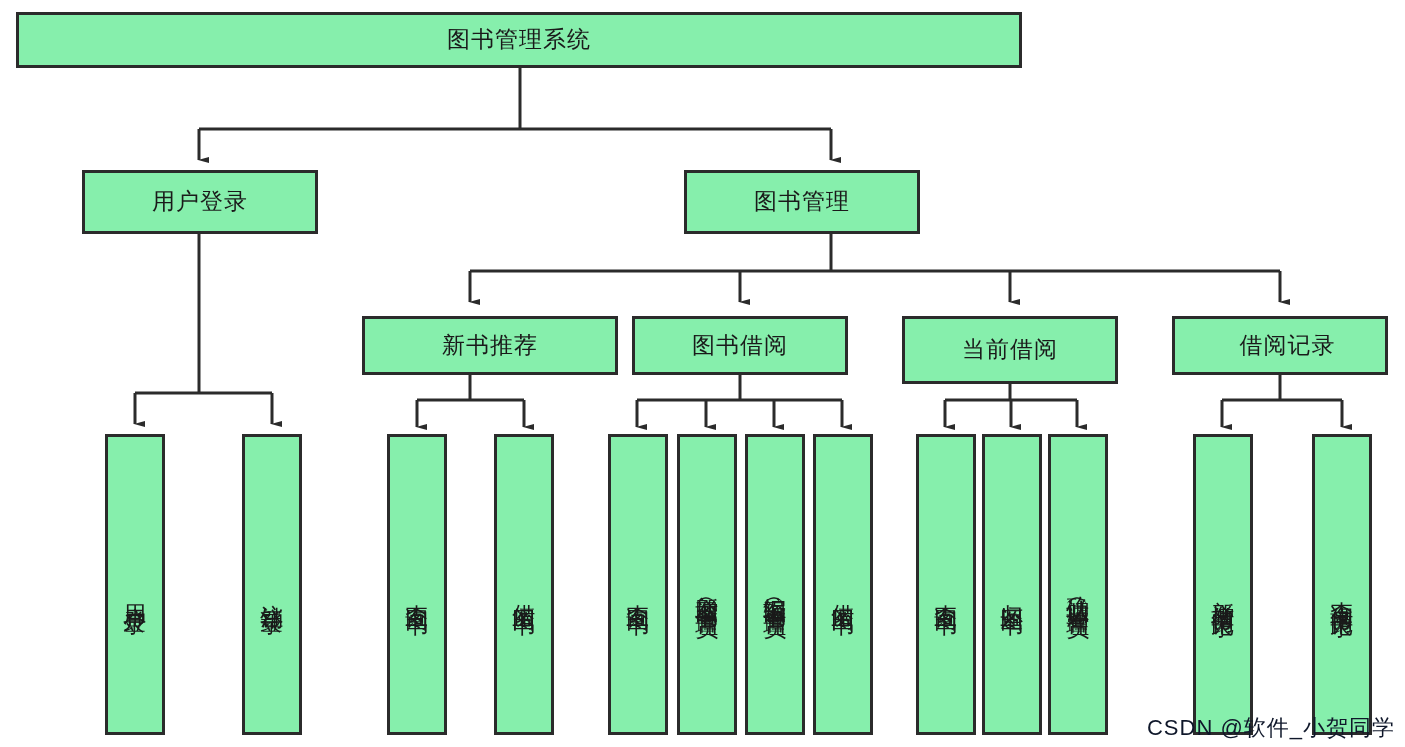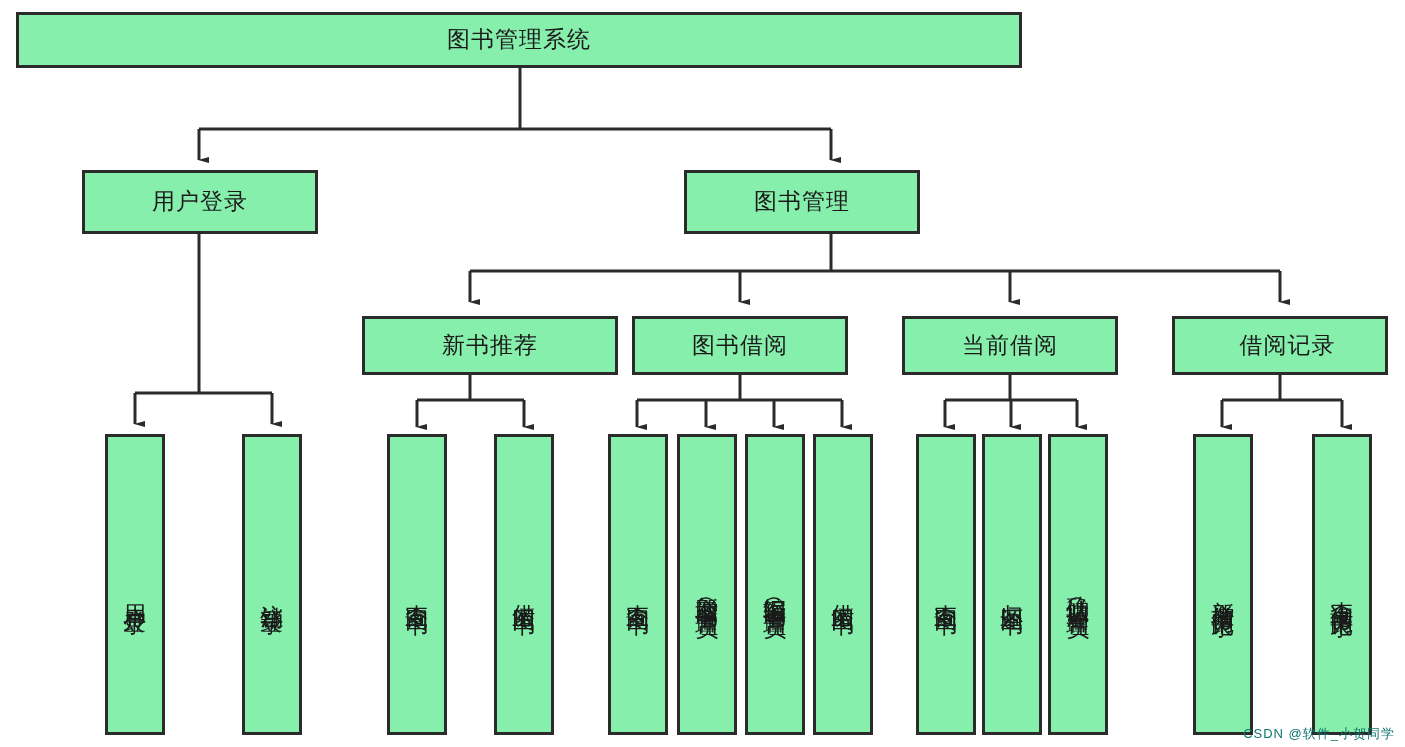--- a/index.html
+++ b/index.html
@@ -10,22 +10,22 @@
   .node{position:absolute;box-sizing:border-box;background:#86efac;
         border:3px solid #2b2b2b;display:flex;align-items:center;
         justify-content:center;color:#1a1a1a;}
   .node.h{font-size:23px;line-height:1.2;letter-spacing:1px;}
   .node.v{padding-top:14px;align-items:flex-start;}
   .vtext{writing-mode:vertical-rl;text-orientation:upright;
          font-size:23px;line-height:1.32;letter-spacing:3px;
          white-space:nowrap;}
   .leafwrap{display:flex;align-items:center;justify-content:center;
             width:100%;height:100%;}
-  .watermark{position:absolute;right:10px;bottom:4px;font-size:13px;
-             color:#0f766e;letter-spacing:1px;white-space:nowrap;}
+  .watermark{position:absolute;right:10px;bottom:4px;font-size:22px;
+             color:#0f172a;letter-spacing:1px;white-space:nowrap;}
 </style>
 </head>
 <body>
 
 <div id="diagram">
 
   <svg class="lines" viewBox="0 0 1405 747" xmlns="http://www.w3.org/2000/svg">
     <defs>
       <marker id="arrow" markerWidth="10" markerHeight="12" refX="3" refY="10" orient="auto" markerUnits="userSpaceOnUse">
         <path d="M0,0 L6,0 L3,11 Z" fill="#2b2b2b"></path>
@@ -85,21 +85,21 @@
   <div class="node h" style="left:684px;top:170px;width:236px;height:64px;">
     <span>图书管理</span>
   </div>
 
   <div class="node h" style="left:362px;top:316px;width:256px;height:59px;">
     <span>新书推荐</span>
   </div>
   <div class="node h" style="left:632px;top:316px;width:216px;height:59px;">
     <span>图书借阅</span>
   </div>
-  <div class="node h" style="left:902px;top:316px;width:216px;height:59px;">
+  <div class="node h" style="left:902px;top:316px;width:216px;height:68px;">
     <span>当前借阅</span>
   </div>
   <div class="node h" style="left:1172px;top:316px;width:216px;height:59px;padding-left:15px;">
     <span>借阅记录</span>
   </div>
 
   <div class="node v" style="left:105px;top:434px;width:60px;height:301px;">
     <div class="leafwrap">
         <span class="vtext">用户登录</span>
       </div>

